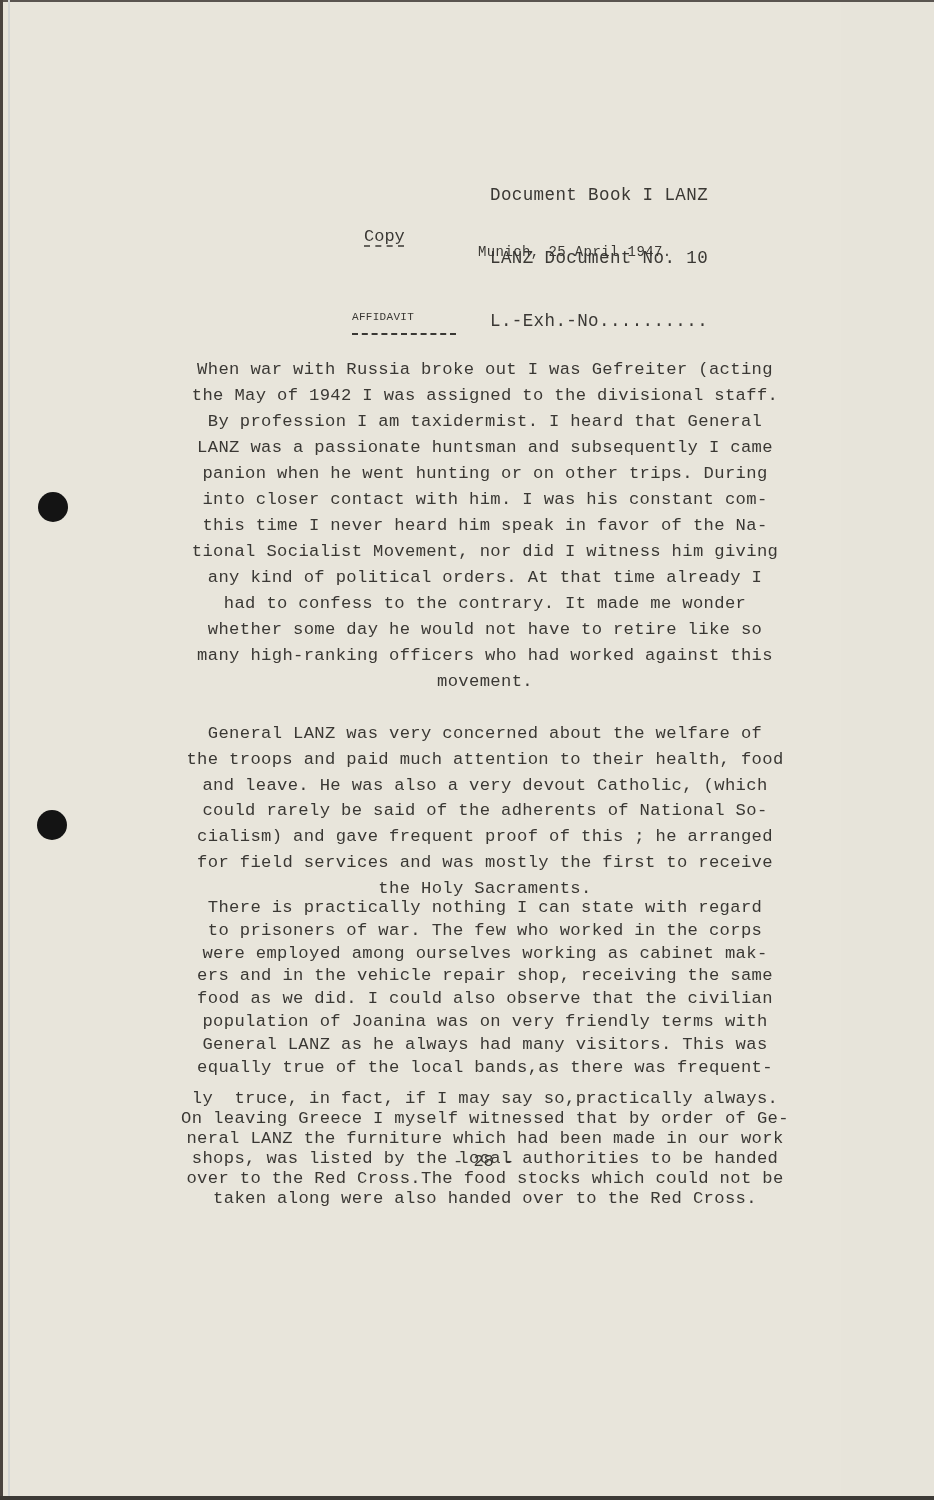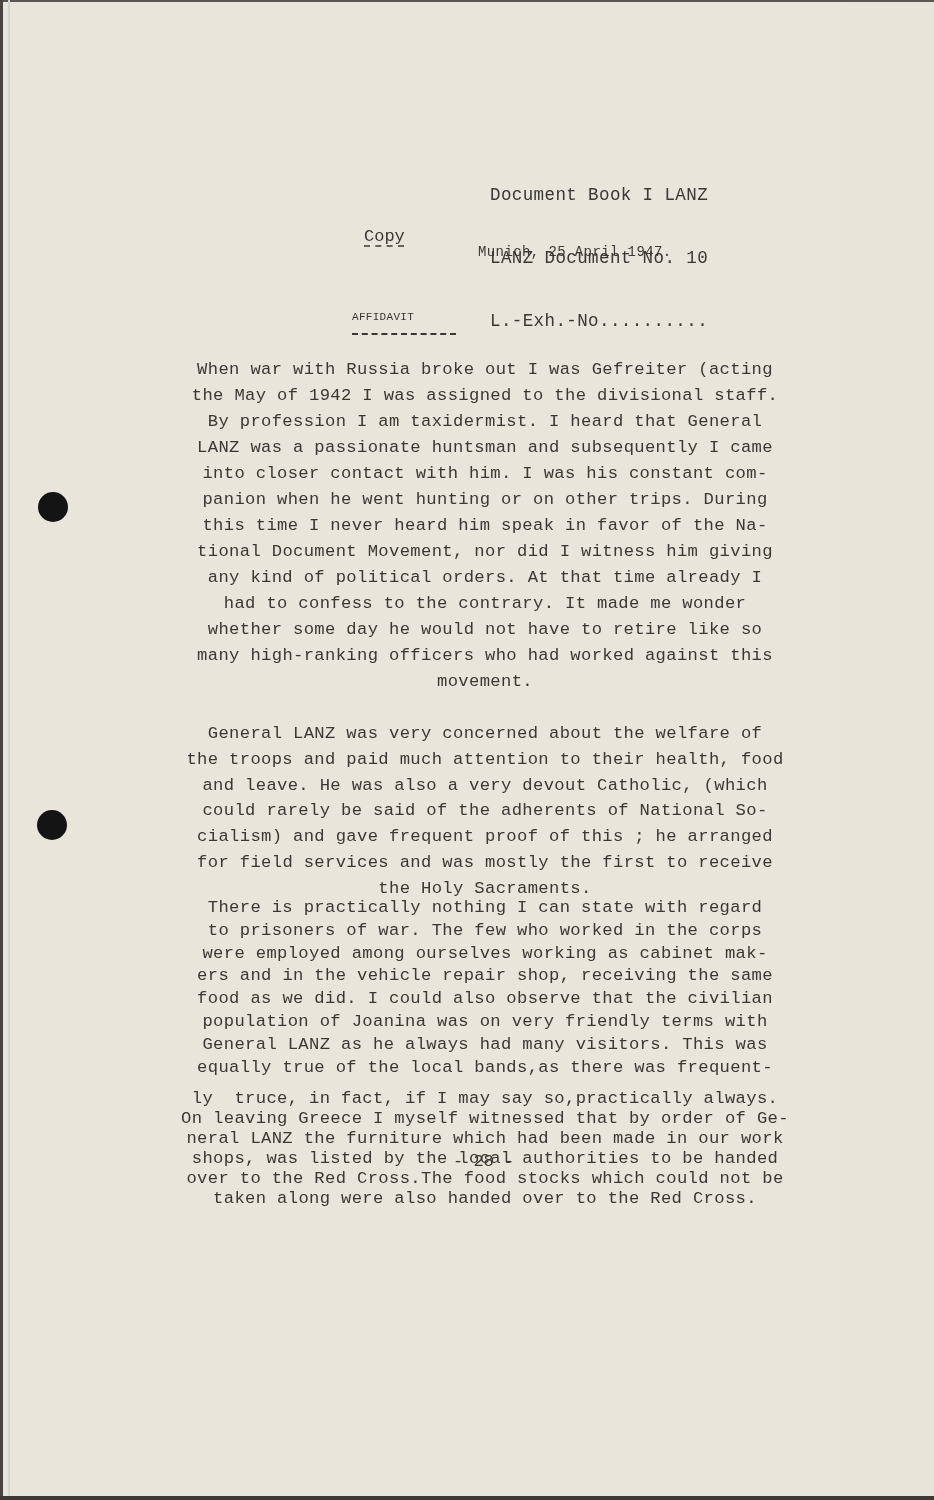--- a/index.html
+++ b/index.html
@@ -81,24 +81,24 @@
   <div class="date-line">Munich, 25 April 1947.</div>
 
   <div class="title">AFFIDAVIT</div>
   <div class="title-rule"></div>
 
   <div class="para p1">
     <span class="ln">When war with Russia broke out I was Gefreiter (acting</span>
     <span class="ln">the May of 1942 I was assigned to the divisional staff.</span>
     <span class="ln">By profession I am taxidermist. I heard that General</span>
     <span class="ln">LANZ was a passionate huntsman and subsequently I came</span>
+    <span class="ln">panion when he went hunting or on other trips. During</span>
     <span class="ln">into closer contact with him. I was his constant com-</span>
-    <span class="ln">panion when he went hunting or on other trips. During</span>
     <span class="ln">this time I never heard him speak in favor of the Na-</span>
-    <span class="ln">tional Document Movement, nor did I witness him giving</span>
+    <span class="ln">tional Socialist Movement, nor did I witness him giving</span>
     <span class="ln">any kind of political orders. At that time already I</span>
     <span class="ln">had to confess to the contrary. It made me wonder</span>
     <span class="ln">whether some day he would not have to retire like so</span>
     <span class="ln">many high-ranking officers who had worked against this</span>
     <span class="ln">movement.</span>
   </div>
 
   <div class="para p2">
     <span class="ln">General LANZ was very concerned about the welfare of</span>
     <span class="ln">the troops and paid much attention to their health, food</span>

